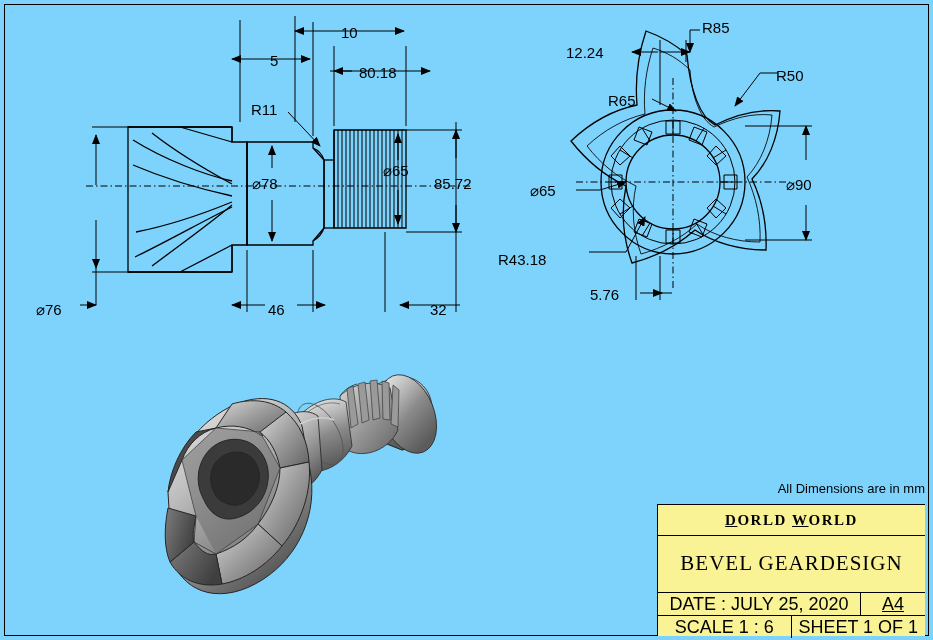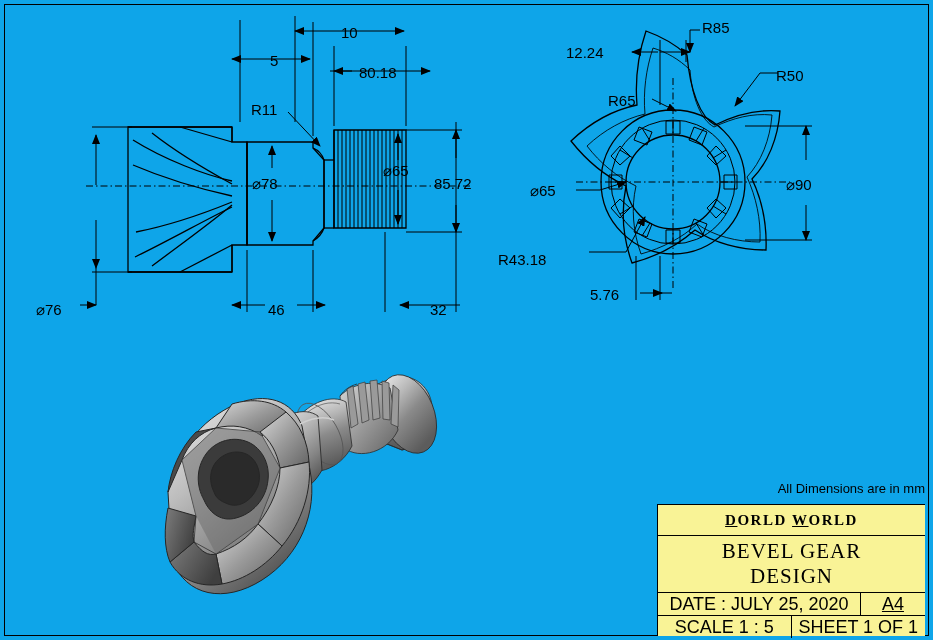--- a/index.html
+++ b/index.html
@@ -10,21 +10,21 @@
   body {
     width: 933px;
     height: 640px;
     font-family: "Liberation Sans", sans-serif;
     overflow: hidden;
   }
   #sheet {
     position: relative;
     width: 933px;
     height: 640px;
-    background: #0ea5e9;
+    background: #7dd3fc;
     box-sizing: border-box;
   }
   .frame {
     position: absolute;
     left: 4px; top: 4px;
     width: 925px; height: 632px;
     border: 1.5px solid #000;
     box-sizing: border-box;
     pointer-events: none;
   }
@@ -68,21 +68,21 @@
     width: 100%;
     font-family: "Liberation Serif", serif;
     font-size: 15px;
     letter-spacing: 1.5px;
     font-weight: bold;
   }
   .tb-logo .u { text-decoration: underline; }
   .tb-title {
     height: 56px;
     width: 100%;
-    flex-direction: column;
+    flex-direction: row;
     font-family: "Liberation Serif", serif;
     font-size: 21px;
     letter-spacing: 1px;
     line-height: 1.2;
   }
   .tb-date { height: 23px; }
   .tb-scale { height: 22px; }
   .dims-note {
     position: absolute;
     left: 657px;
@@ -445,17 +445,17 @@
       <div class="tb-cell tb-title">
         <span>BEVEL GEAR</span>
         <span>DESIGN</span>
       </div>
     </div>
     <div class="tb-row tb-date">
       <div class="tb-cell vdiv" style="width:76%;height:100%;">DATE : JULY 25, 2020</div>
       <div class="tb-cell" style="width:24%;height:100%;text-decoration:underline;">A4</div>
     </div>
     <div class="tb-row tb-scale" style="border-bottom:none;">
-      <div class="tb-cell vdiv" style="width:50%;height:100%;">SCALE 1 : 5</div>
+      <div class="tb-cell vdiv" style="width:50%;height:100%;">SCALE 1 : 6</div>
       <div class="tb-cell" style="width:50%;height:100%;">SHEET 1 OF 1</div>
     </div>
   </div>
 </div>
 
 </body></html>

